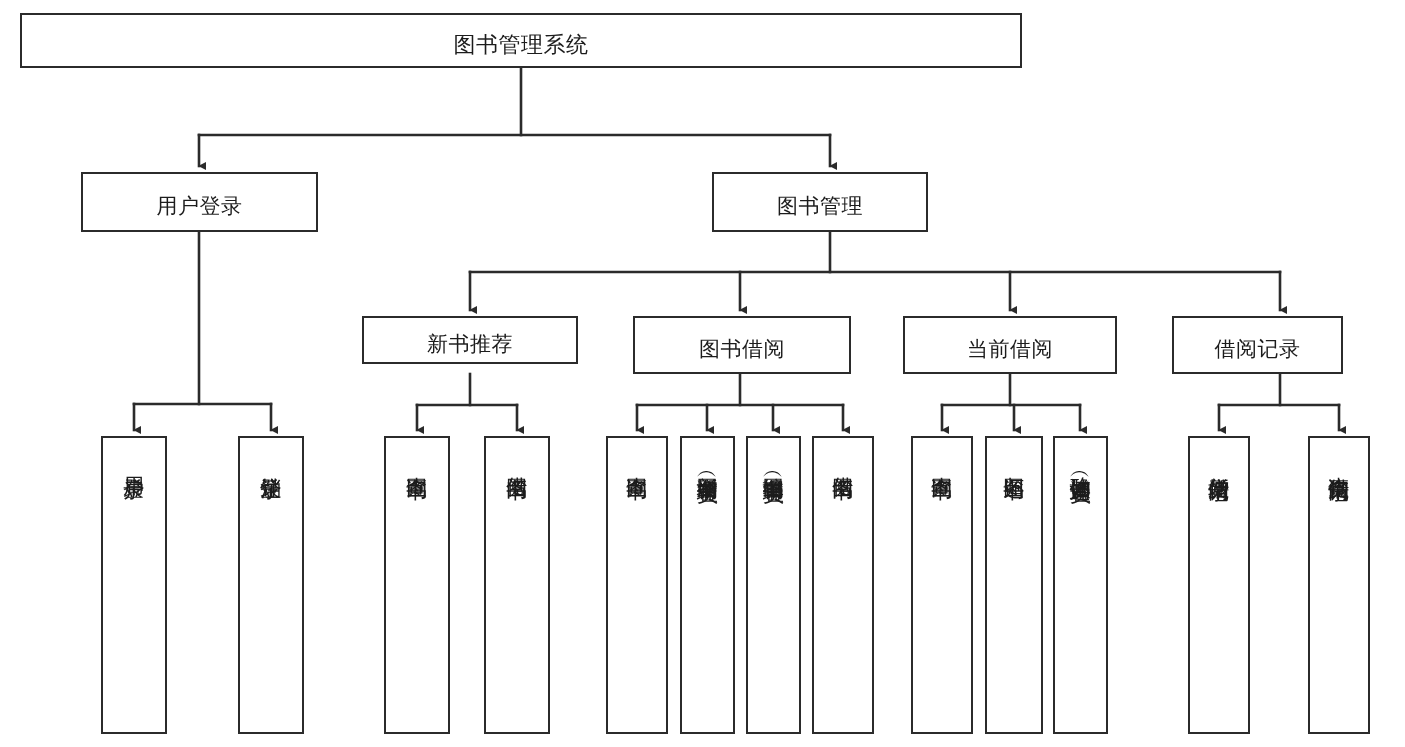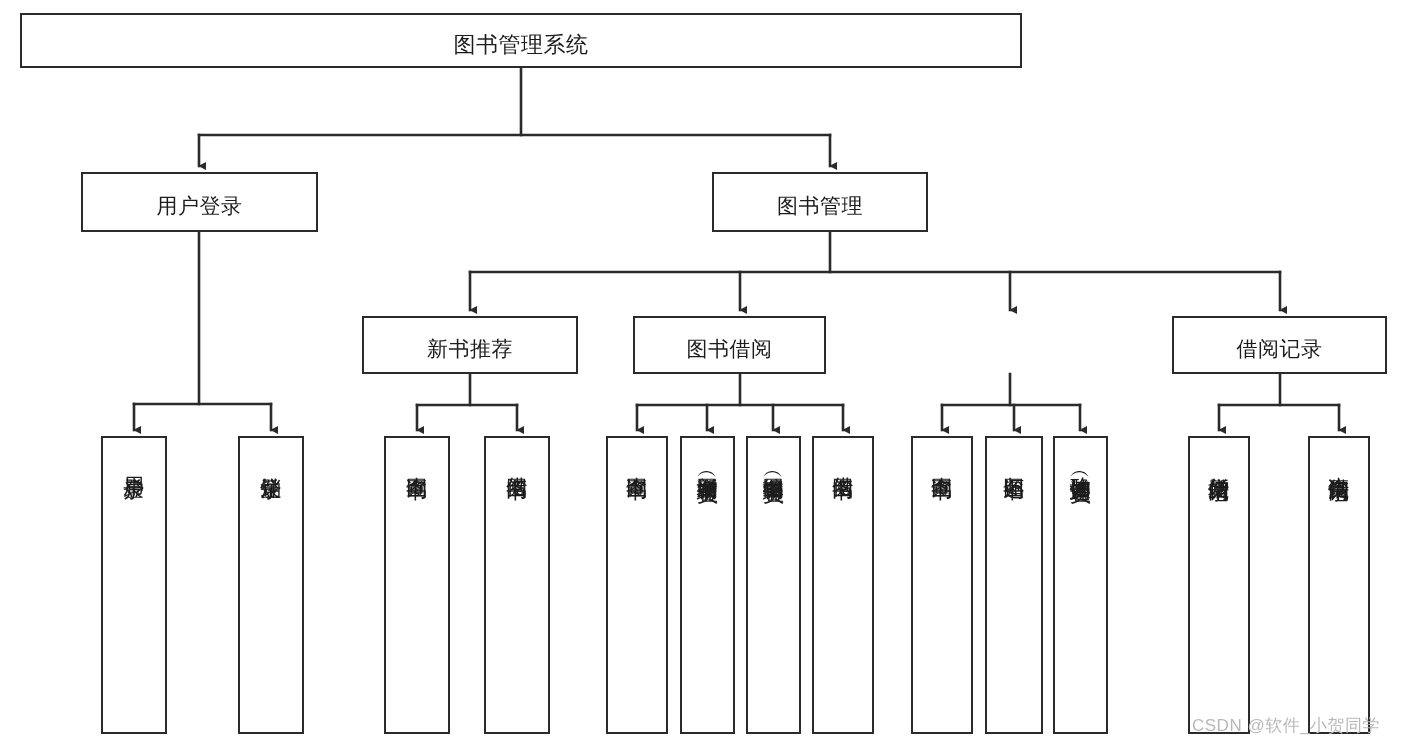--- a/index.html
+++ b/index.html
@@ -130,27 +130,30 @@
     <span class="label">图书管理系统</span>
   </div>
 
   <div class="node horiz" style="left:81px; top:172px; width:237px; height:60px;">
     <span class="label">用户登录</span>
   </div>
   <div class="node horiz" style="left:712px; top:172px; width:216px; height:60px;">
     <span class="label">图书管理</span>
   </div>
 
-  <div class="node horiz" style="left:362px; top:316px; width:216px; height:58px;">
+  <div class="node horiz" style="left:362px; top:316px; width:216px; height:48px;">
     <span class="label">新书推荐</span>
   </div>
-  <div class="node horiz" style="left:633px; top:316px; width:193px; height:58px;">
+  <div class="node horiz" style="left:633px; top:316px; width:218px; height:58px;">
     <span class="label">图书借阅</span>
   </div>
-  <div class="node horiz" style="left:1172px; top:316px; width:215px; height:58px;">
+  <div class="node horiz" style="left:903px; top:316px; width:214px; height:58px;">
+    <span class="label">当前借阅</span>
+  </div>
+  <div class="node horiz" style="left:1172px; top:316px; width:171px; height:58px;">
     <span class="label">借阅记录</span>
   </div>
 
   <div class="node vert" style="left:101px; top:436px; width:66px; height:298px;">
     <span class="label">用户登录</span>
   </div>
   <div class="node vert" style="left:238px; top:436px; width:66px; height:298px;">
     <span class="label">注销登录</span>
   </div>
   <div class="node vert" style="left:384px; top:436px; width:66px; height:298px;">
@@ -180,15 +183,14 @@
   <div class="node vert" style="left:1053px; top:436px; width:55px; height:298px;">
     <span class="label">确认归还（管理员）</span>
   </div>
   <div class="node vert" style="left:1188px; top:436px; width:62px; height:298px;">
     <span class="label">新增借阅记录</span>
   </div>
   <div class="node vert" style="left:1308px; top:436px; width:62px; height:298px;">
     <span class="label">查询借阅记录</span>
   </div>
 
-  <div class="watermark" style="left:1192px; top:714px;">CSDN @软件_小贺同学</div>
 
 </div>
 
 </body></html>

